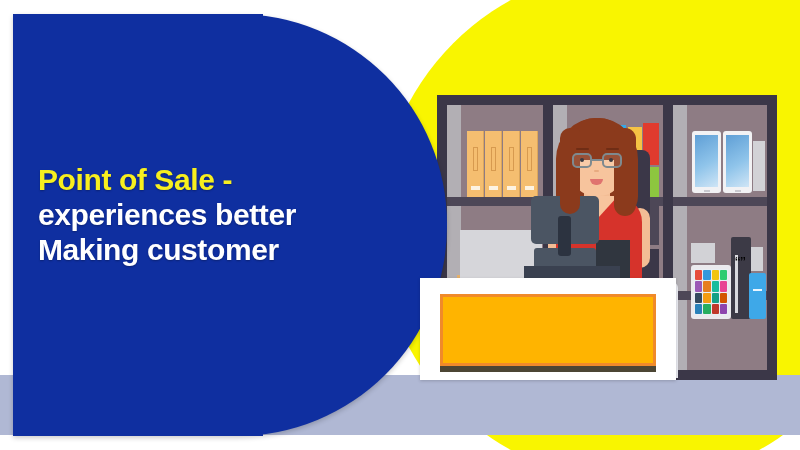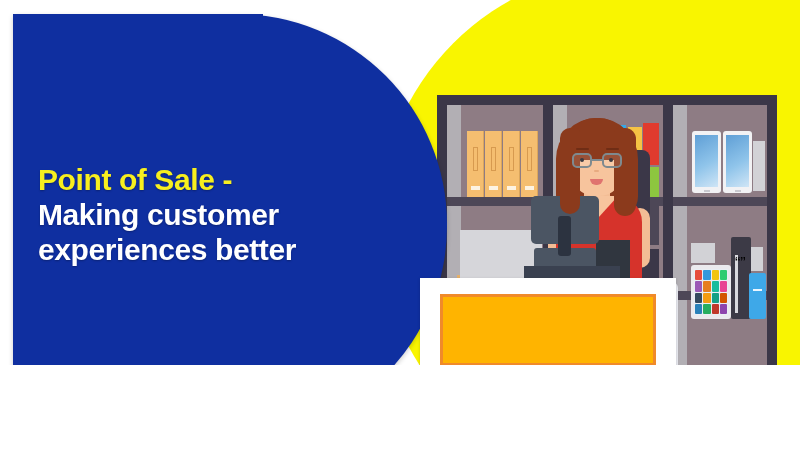--- a/index.html
+++ b/index.html
@@ -5,21 +5,21 @@
   * { margin:0; padding:0; box-sizing:border-box; }
   html, body {
     width:800px; height:450px;
     background:#ffffff;
     font-family:"Liberation Sans", sans-serif;
     overflow:hidden;
   }
 
   #banner {
     position:relative;
-    width:800px; height:365px;
+    width:800px; height:450px;
     background:#ffffff;
     overflow:hidden;
   }
 
   
   .yellow-circle {
     position:absolute;
     left:378px; top:-32px;
     width:514px; height:514px;
     border-radius:50%;
@@ -532,17 +532,17 @@
   <div class="counter-side"></div>
   <div class="counter-top"></div>
   <div class="counter-front"></div>
   <div class="counter-foot"></div>
 
   <div class="blue-panel"></div>
   <div class="blue-panel-sq"></div>
 
   <div class="headline">
     <span class="ln accent">Point of Sale -</span>
+    <span class="ln plain">experiences better</span>
     <span class="ln plain">Making customer</span>
-    <span class="ln plain">experiences better</span>
   </div>
 
 </div>
 
 </body></html>

